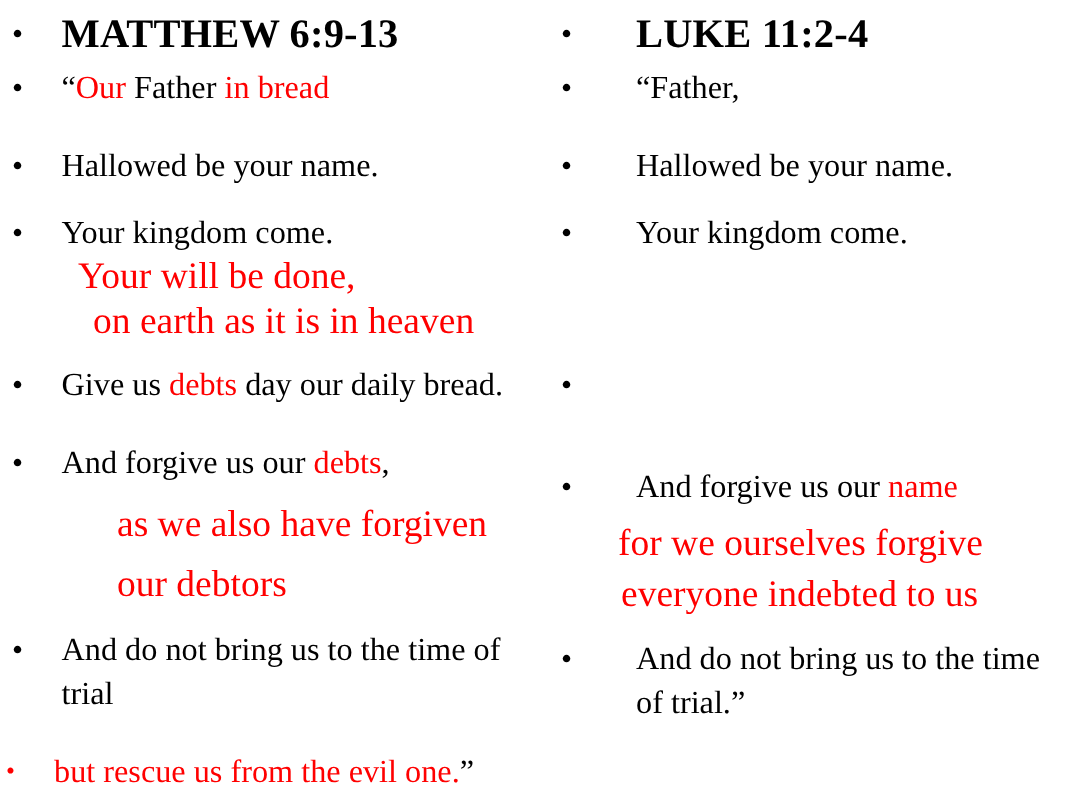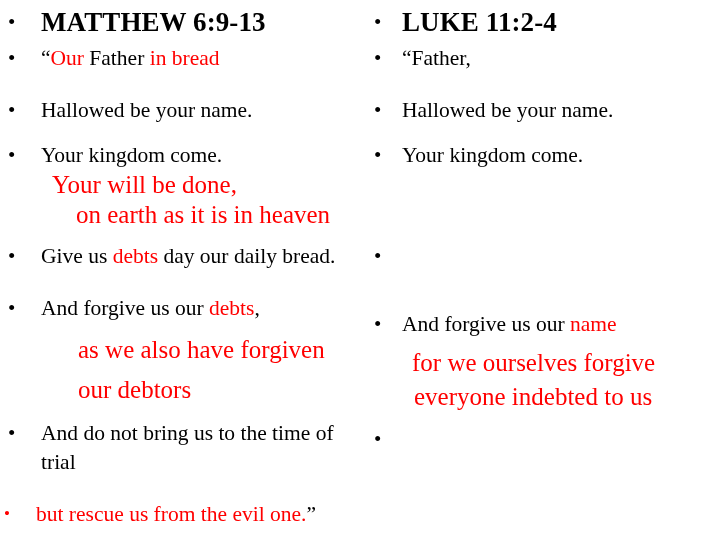--- a/index.html
+++ b/index.html
@@ -44,21 +44,21 @@
   }
   .bullet.red { color: #FF0000; font-size: 17px; }
   .body {
     display: block;
     font-size: 21.5px;
     line-height: 29px;
   }
   .col-left .item  { left: 8px;  width: 352px; }
   .col-left .body  { margin-left: 33px; }
   .col-right .item { left: 12px; width: 346px; }
-  .col-right .body { margin-left: 28px; }
+  .col-right .body { margin-left: 50px; }
 
   
   .item.last-red { left: 4px; }
   .item.last-red .body { margin-left: 32px; }
 
   
   .heading {
     font-weight: bold;
     font-size: 27px;
     letter-spacing: 0.1px;
@@ -97,21 +97,21 @@
     <div class="item" style="top:96px;">
       <span class="bullet">•</span>
       <span class="body">Hallowed be your name.</span>
     </div>
 
     <div class="item" style="top:141px;">
       <span class="bullet">•</span>
       <span class="body">Your kingdom come.</span>
     </div>
     <div class="sub" style="left:52px; top:170px;">Your will be done,</div>
-    <div class="sub" style="left:76px; top:200px;">on earth as it is in heaven</div>
+    <div class="sub" style="left:62px; top:200px;">on earth as it is in heaven</div>
 
     <div class="item" style="top:242px;">
       <span class="bullet">•</span>
       <span class="body"><span class="black">Give us </span><span class="red">debts</span><span class="black"> day our daily bread.</span></span>
     </div>
 
     <div class="item" style="top:294px;">
       <span class="bullet">•</span>
       <span class="body"><span class="black">And forgive us our </span><span class="red">debts</span><span class="black">,</span></span>
     </div>
@@ -158,17 +158,18 @@
 
     <div class="item" style="top:310px;">
       <span class="bullet">•</span>
       <span class="body"><span class="black">And forgive us our </span><span class="red">name</span></span>
     </div>
     <div class="sub" style="left:50px; top:348px;">for we ourselves forgive</div>
     <div class="sub" style="left:52px; top:382px;">everyone indebted to us</div>
 
     <div class="item" style="top:425px; width:330px;">
       <span class="bullet">•</span>
+      <span class="body">And do not bring us to the time of trial.”</span>
     </div>
 
   </div>
 
 </div>
 
 </body></html>

